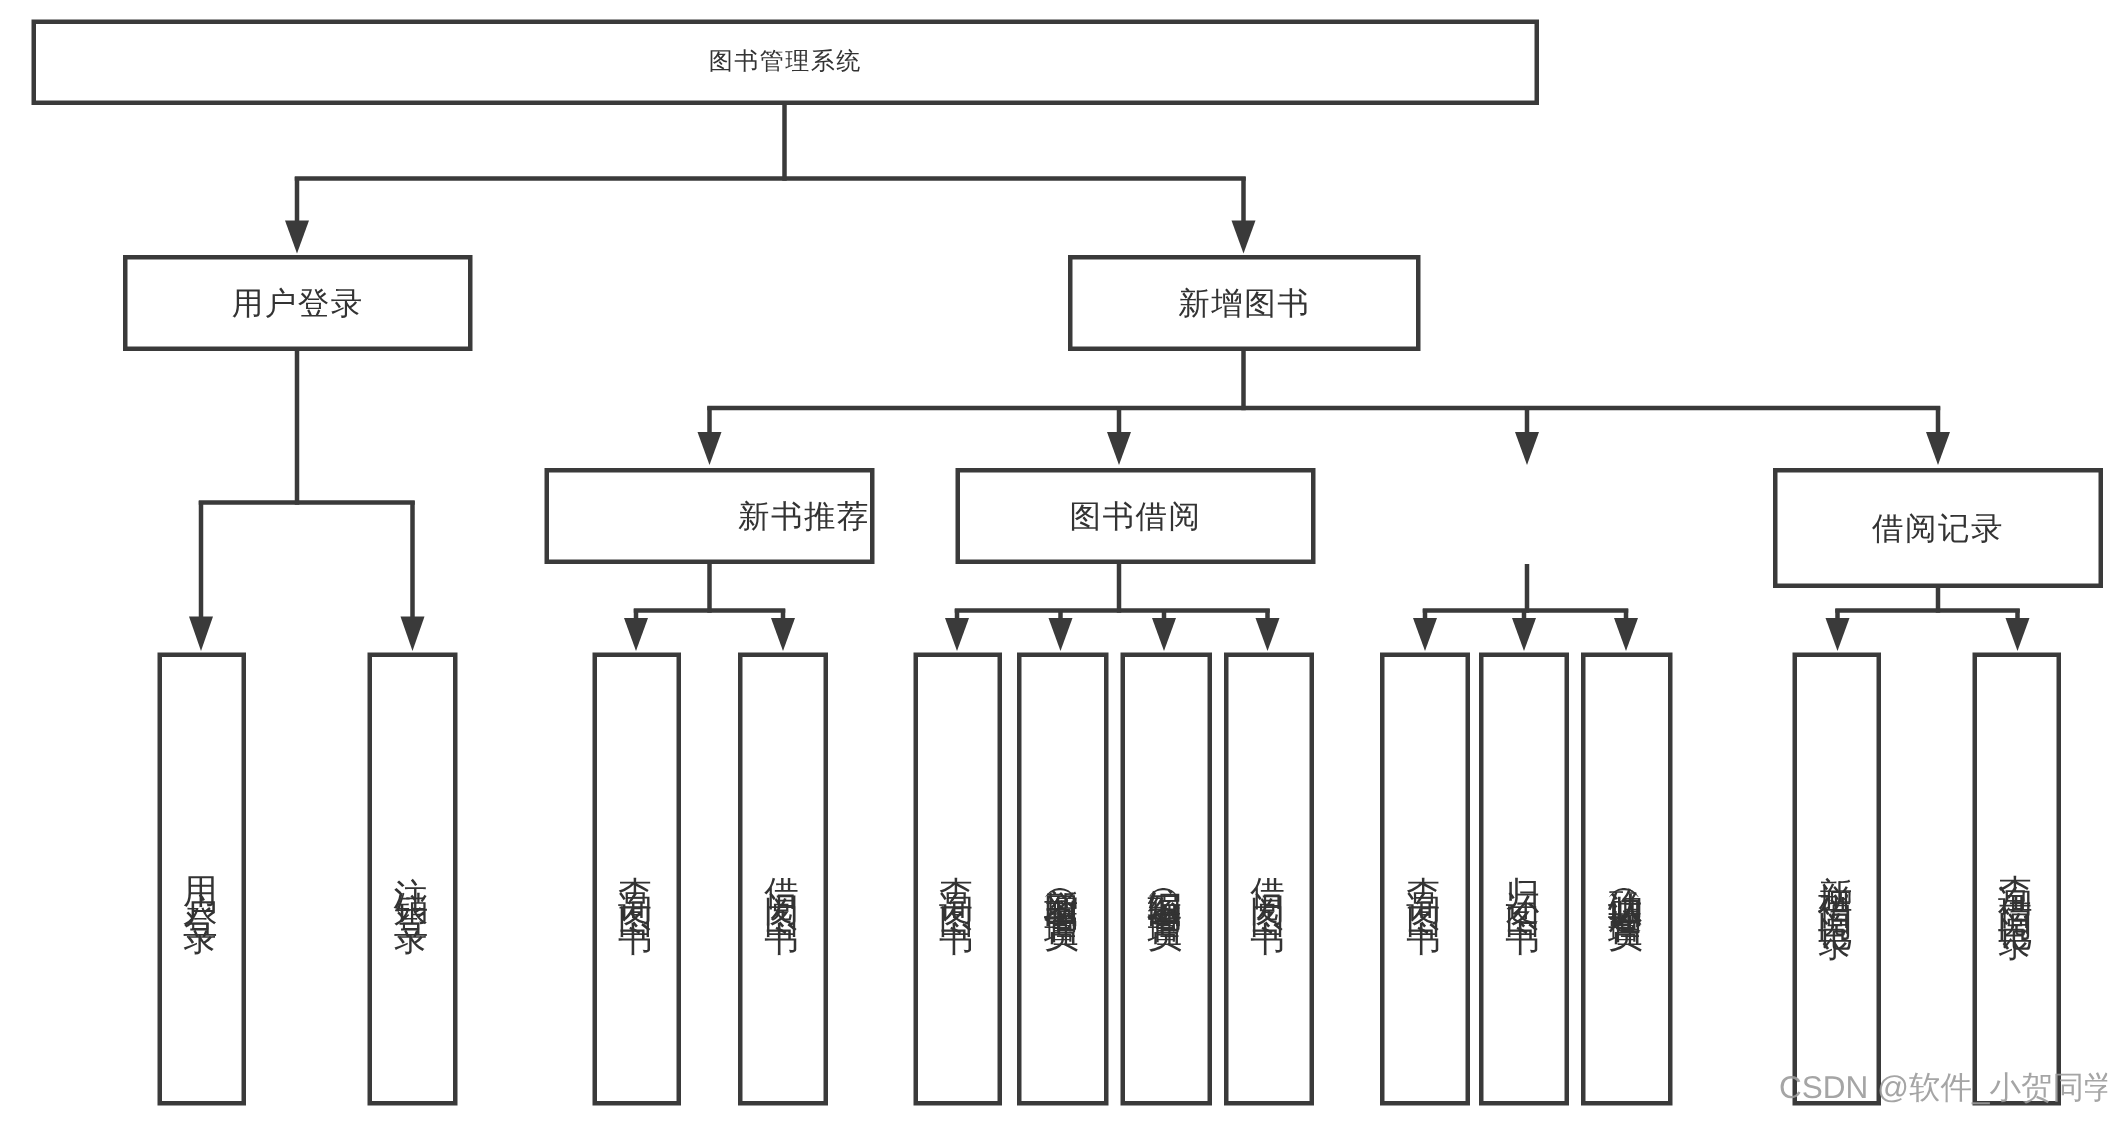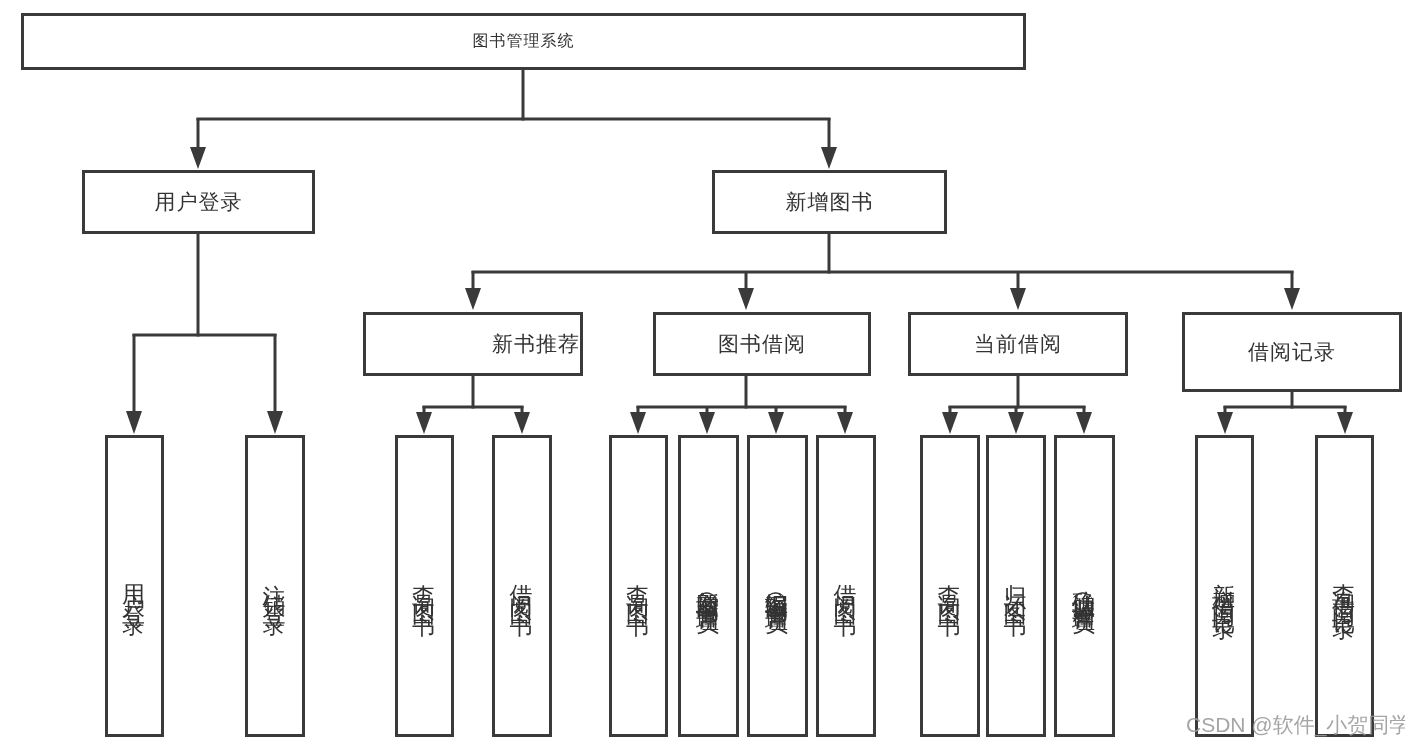--- a/index.html
+++ b/index.html
@@ -141,25 +141,22 @@
   <div class="box" style="left:82px; top:170px; width:233px; height:64px;">
     <span class="lbl">用户登录</span>
   </div>
   <div class="box" style="left:712px; top:170px; width:235px; height:64px;">
     <span class="lbl">新增图书</span>
   </div>
 
   <div class="box" style="left:363px; top:312px; width:220px; height:64px;justify-content:flex-end;">
     <span class="lbl">新书推荐</span>
   </div>
-  <div class="box" style="left:637px; top:312px; width:218px; height:64px;margin-left:16px;">
+  <div class="box" style="left:637px; top:312px; width:240px; height:64px;">
     <span class="lbl">图书借阅</span>
-  </div>
-  <div class="box" style="left:908px; top:312px; width:220px; height:64px;">
-    <span class="lbl">当前借阅</span>
   </div>
   <div class="box" style="left:1182px; top:312px; width:220px; height:80px;">
     <span class="lbl">借阅记录</span>
   </div>
 
   <div class="box leaf" style="left:105px; top:435px; width:59px; height:302px;">
     <span class="lbl">用户登录</span>
   </div>
   <div class="box leaf" style="left:245px; top:435px; width:60px; height:302px;">
     <span class="lbl">注销登录</span>

